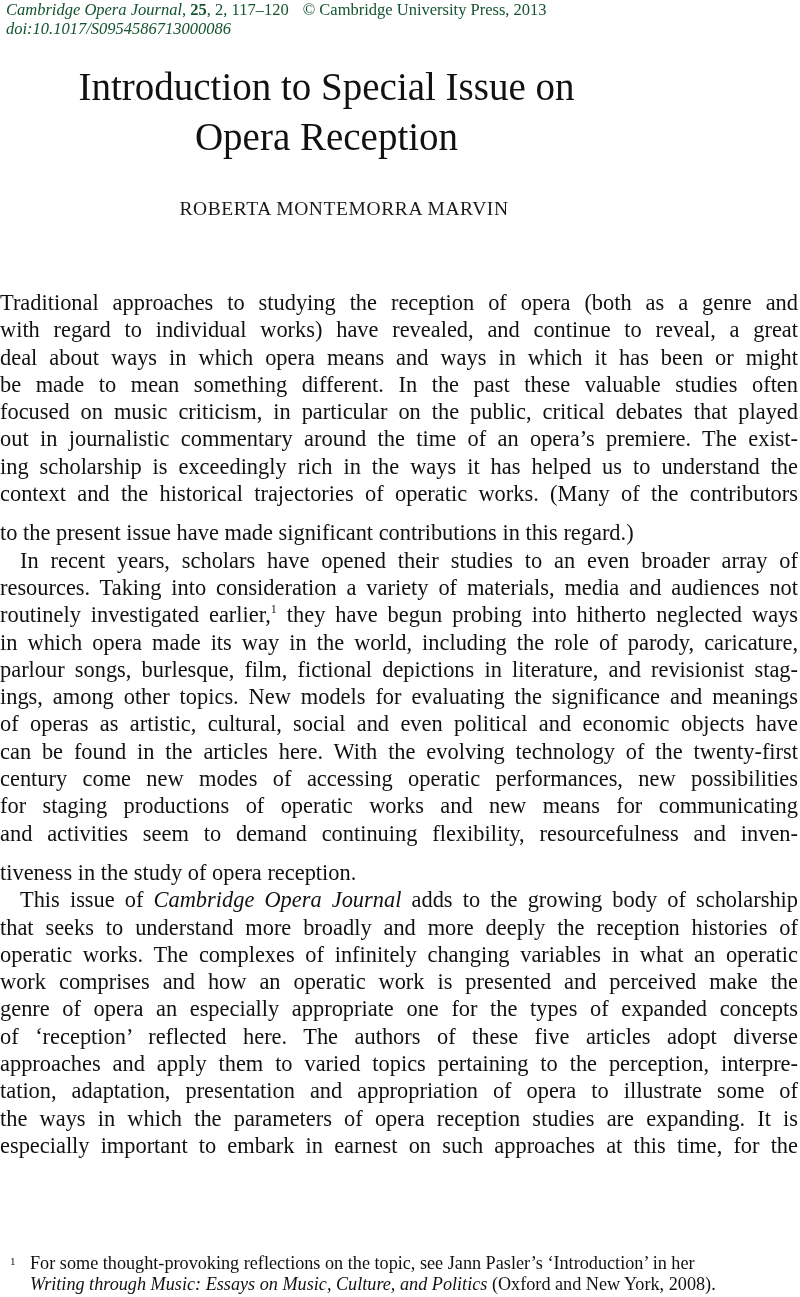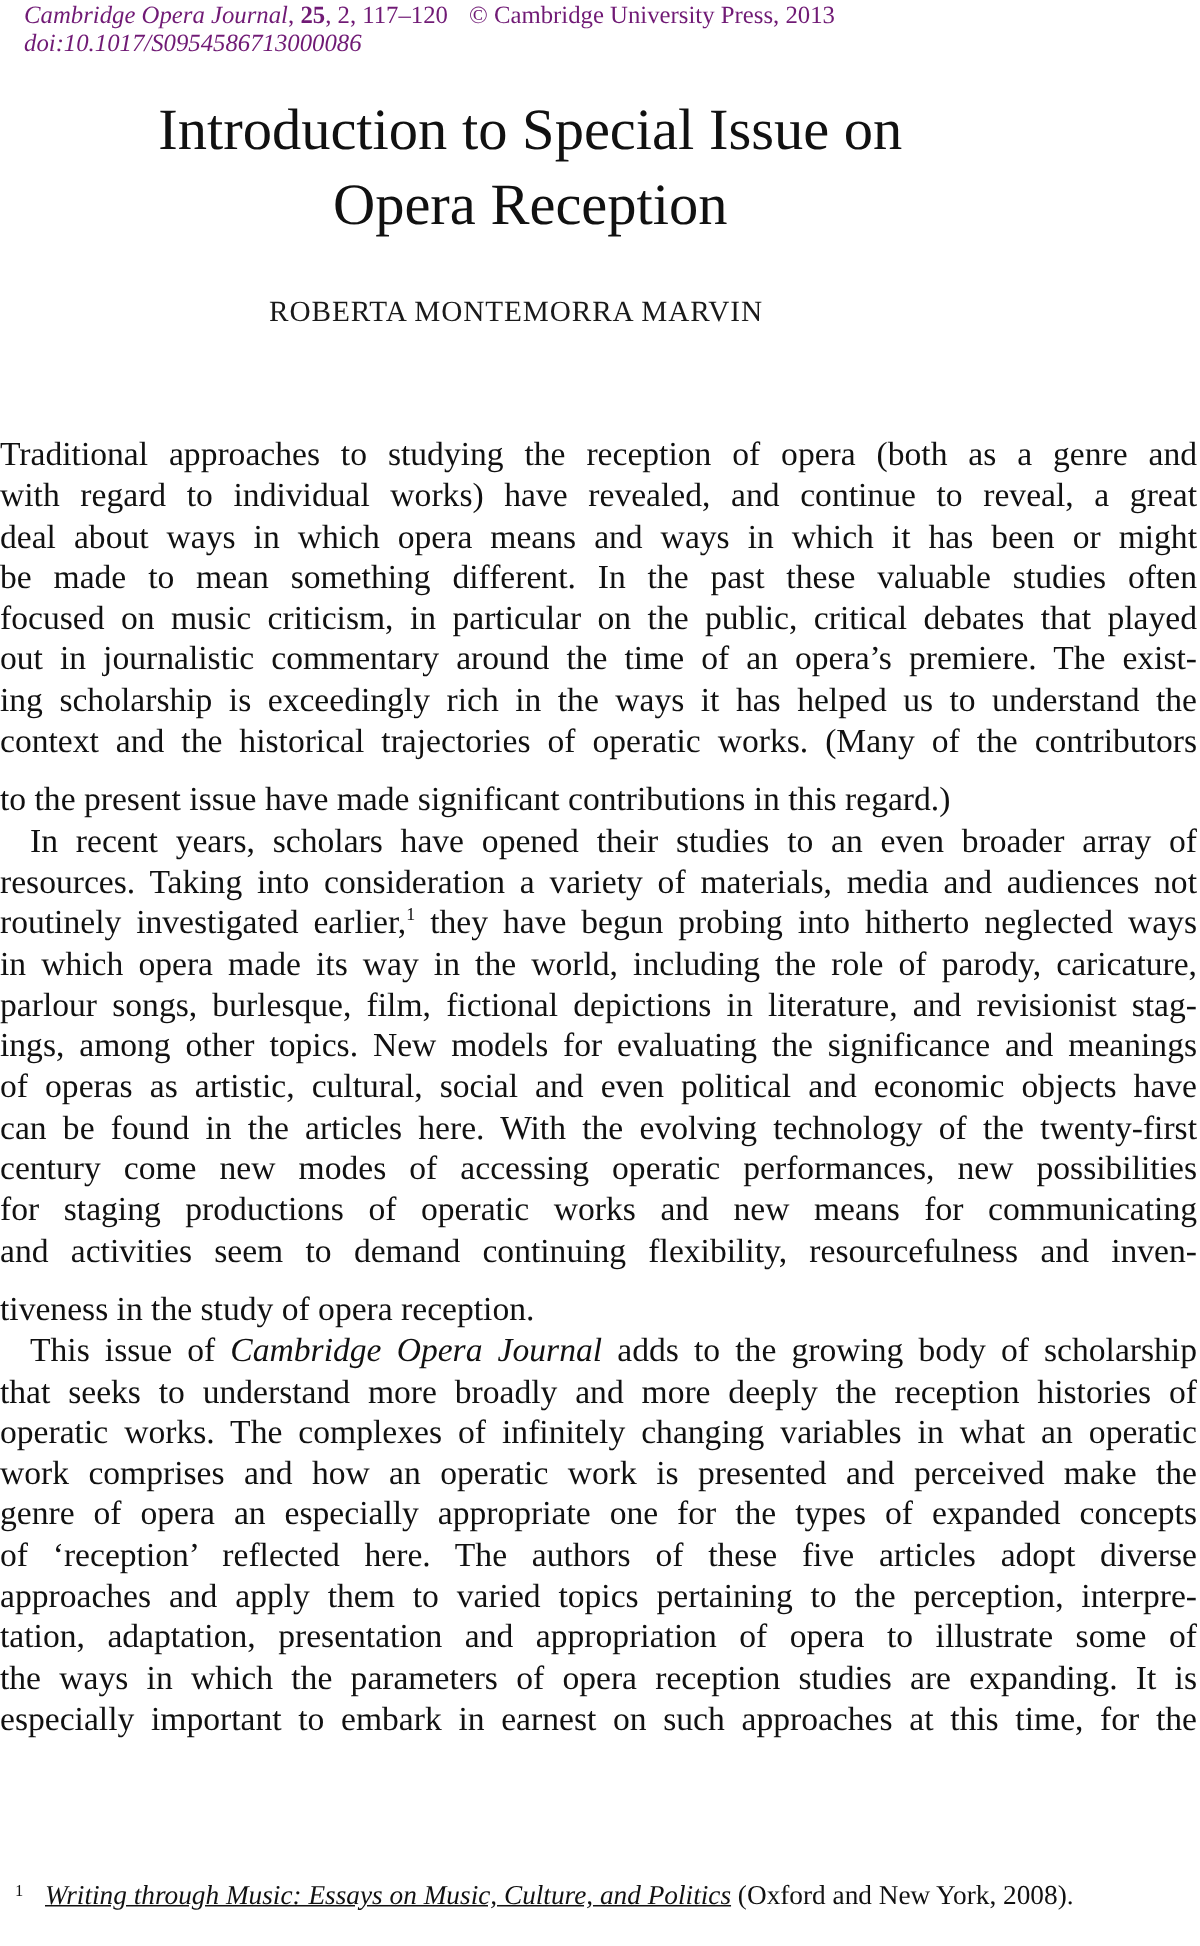--- a/index.html
+++ b/index.html
@@ -10,40 +10,39 @@
     body {
       width: 800px;
       height: 1297px;
       position: relative;
       overflow: hidden;
       color: #111111;
       font-family: "Liberation Serif", "DejaVu Serif", serif;
     }
     .running-head {
       position: absolute;
-      left: 16px;
+      left: 6px;
       top: 0px;
       font-size: 16.5px;
       line-height: 19px;
       white-space: nowrap;
-      color: #701a75;
+      color: #14532d;
     }
     .running-head .ital { font-style: italic; }
     .running-head .bold { font-weight: bold; }
     .running-head .gap { display: inline-block; width: 14px; }
     .title {
       position: absolute;
       left: 0;
       width: 653px;
       top: 62px;
       text-align: center;
       font-size: 39px;
       line-height: 50px;
       color: #111;
-      padding-left: 27px;
     }
     .author {
       position: absolute;
       left: 0;
       width: 688px;
       top: 198px;
       text-align: center;
       font-size: 19.5px;
       letter-spacing: 0.6px;
       color: #1a1a1a;
@@ -89,21 +88,21 @@
       position: relative;
       padding-left: 30px;
     }
     .fn-num {
       position: absolute;
       left: 10px;
       top: -2px;
       font-size: 11px;
     }
     .fn-line { display: block; white-space: nowrap; }
-    .fn-line .ital { font-style: italic; text-decoration: underline; }
+    .fn-line .ital { font-style: italic; }
   </style>
 </head>
 <body>
 
 <div class="running-head">
   <div>
     <span class="ital">Cambridge Opera Journal</span>, <span class="bold">25</span><span>, 2, 117–120</span><span class="gap"></span><span>© Cambridge University Press, 2013</span>
   </div>
   <div class="ital">doi:10.1017/S0954586713000086</div>
 </div>
@@ -154,15 +153,16 @@
     <span class="line">approaches and apply them to varied topics pertaining to the perception, interpre-</span>
     <span class="line">tation, adaptation, presentation and appropriation of opera to illustrate some of</span>
     <span class="line">the ways in which the parameters of opera reception studies are expanding. It is</span>
     <span class="line">especially important to embark in earnest on such approaches at this time, for the</span>
   </div>
 </div>
 
 <div class="footnotes">
   <div class="fn-row">
     <span class="fn-num">1</span>
+    <span class="fn-line">For some thought-provoking reflections on the topic, see Jann Pasler’s ‘Introduction’ in her</span>
     <span class="fn-line"><span class="ital">Writing through Music: Essays on Music, Culture, and Politics</span><span> (Oxford and New York, 2008).</span></span>
   </div>
 </div>
 
 </body></html>

